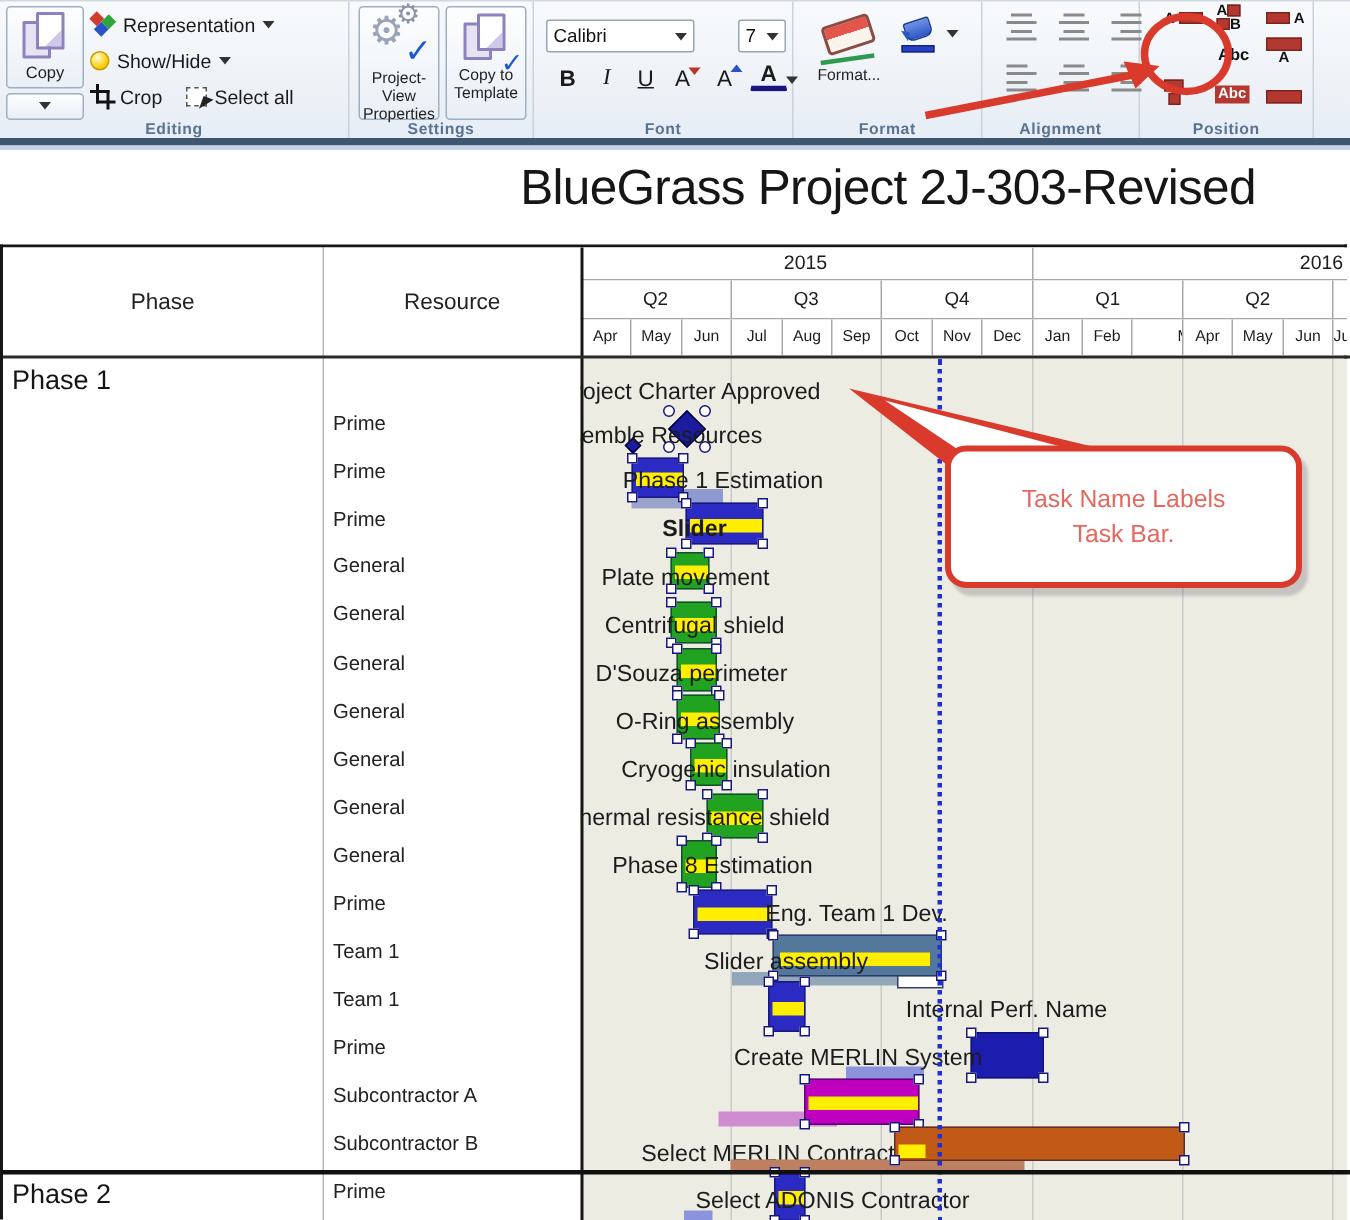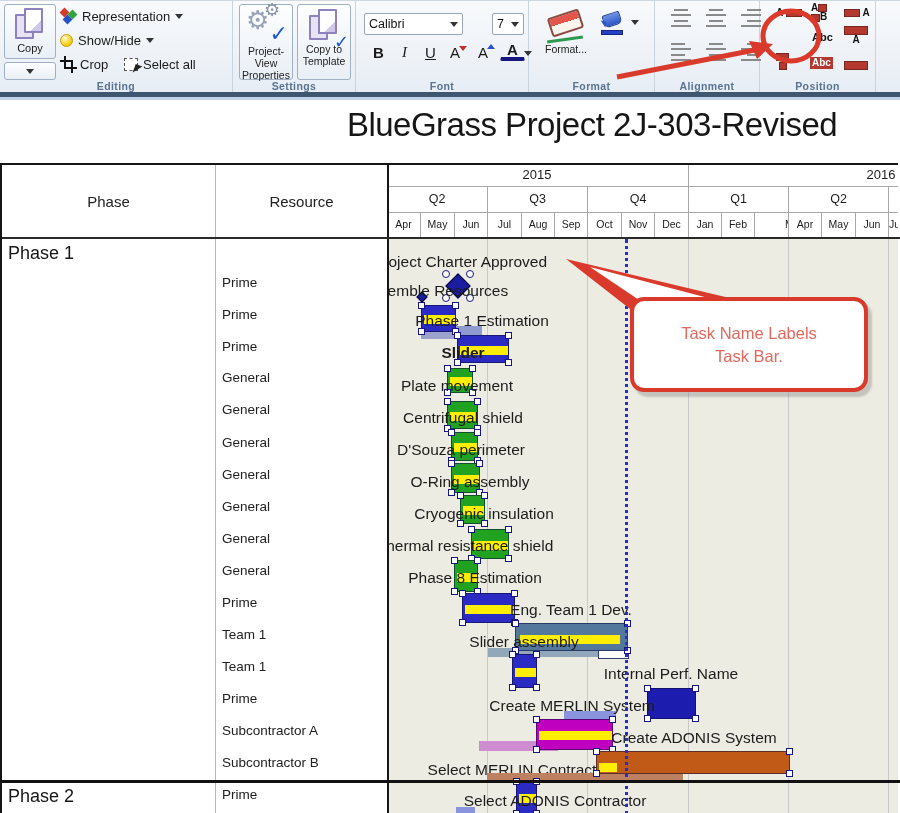--- a/index.html
+++ b/index.html
@@ -432,21 +432,20 @@
       <div class="tasklabel" style="left: 76px; top: 179px;">Centrifugal shield</div>
       <div class="tasklabel" style="left: 74px; top: 211px;">D'Souza perimeter</div>
       <div class="tasklabel" style="left: 83px; top: 243px;">O-Ring assembly</div>
       <div class="tasklabel" style="left: 97px; top: 275px;">Cryogenic insulation</div>
       <div class="tasklabel" style="left: 78px; top: 307px;">Thermal resistance shield</div>
       <div class="tasklabel" style="left: 88px; top: 339px;">Phase 8 Estimation</div>
       <div class="tasklabel" style="left: 184px; top: 371px;">Eng. Team 1 Dev.</div>
       <div class="tasklabel" style="left: 137px; top: 403px;">Slider assembly</div>
       <div class="tasklabel" style="left: 284px; top: 435px;">Internal Perf. Name</div>
       <div class="tasklabel" style="left: 185px; top: 467px;">Create MERLIN System</div>
-      <div class="tasklabel" style="left: 307px; top: 499px;">Create ADONIS System</div>
       <div class="tasklabel" style="left: 168px; top: 562px;">Select ADONIS Contractor</div>
       <div style="position: absolute; left: 238px; top: 0px; width: 0px; height: 576px; border-left: 3px dotted rgb(31, 47, 212);"></div>
     </div>
   <div id="phase-col-line"></div>
   <div id="res-col-line"></div>
   <div id="hdr-bottom"></div>
   <div id="phase-sep"></div>
   <div id="names-layer">
       <div class="phasename" style="top: 78px;">Phase 1</div>
       <div class="phasename" style="top: 621px;">Phase 2</div>

